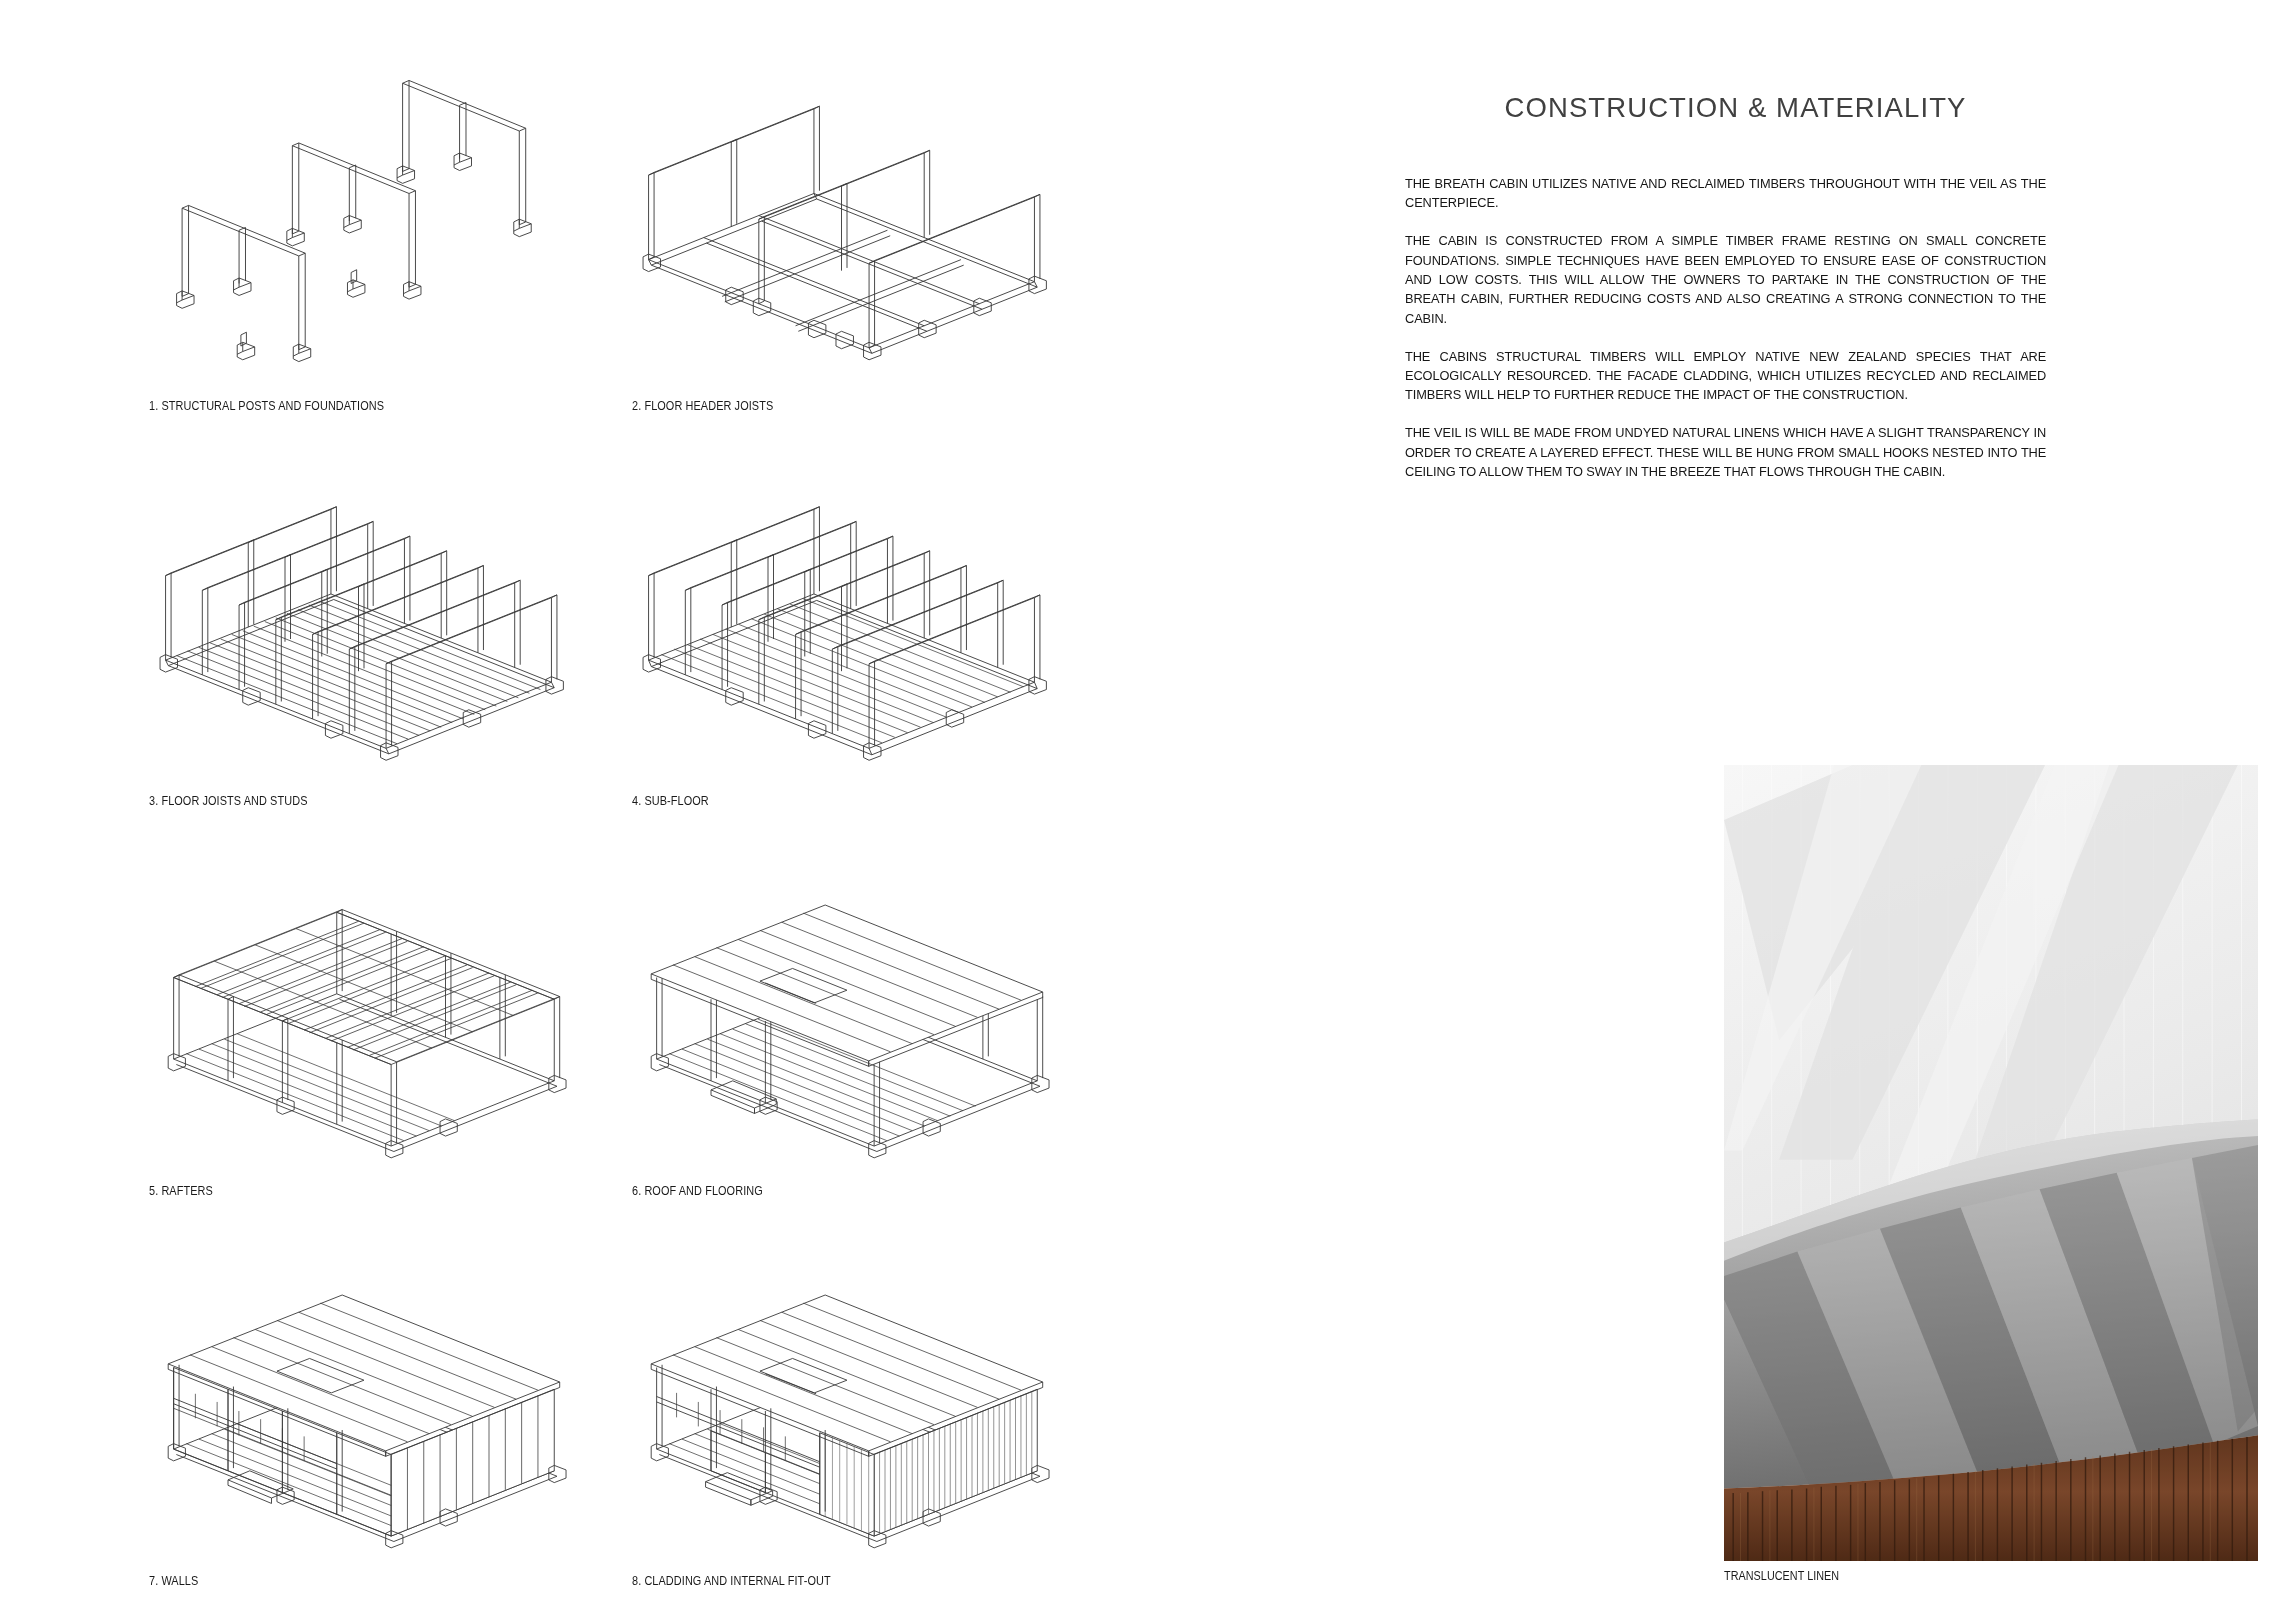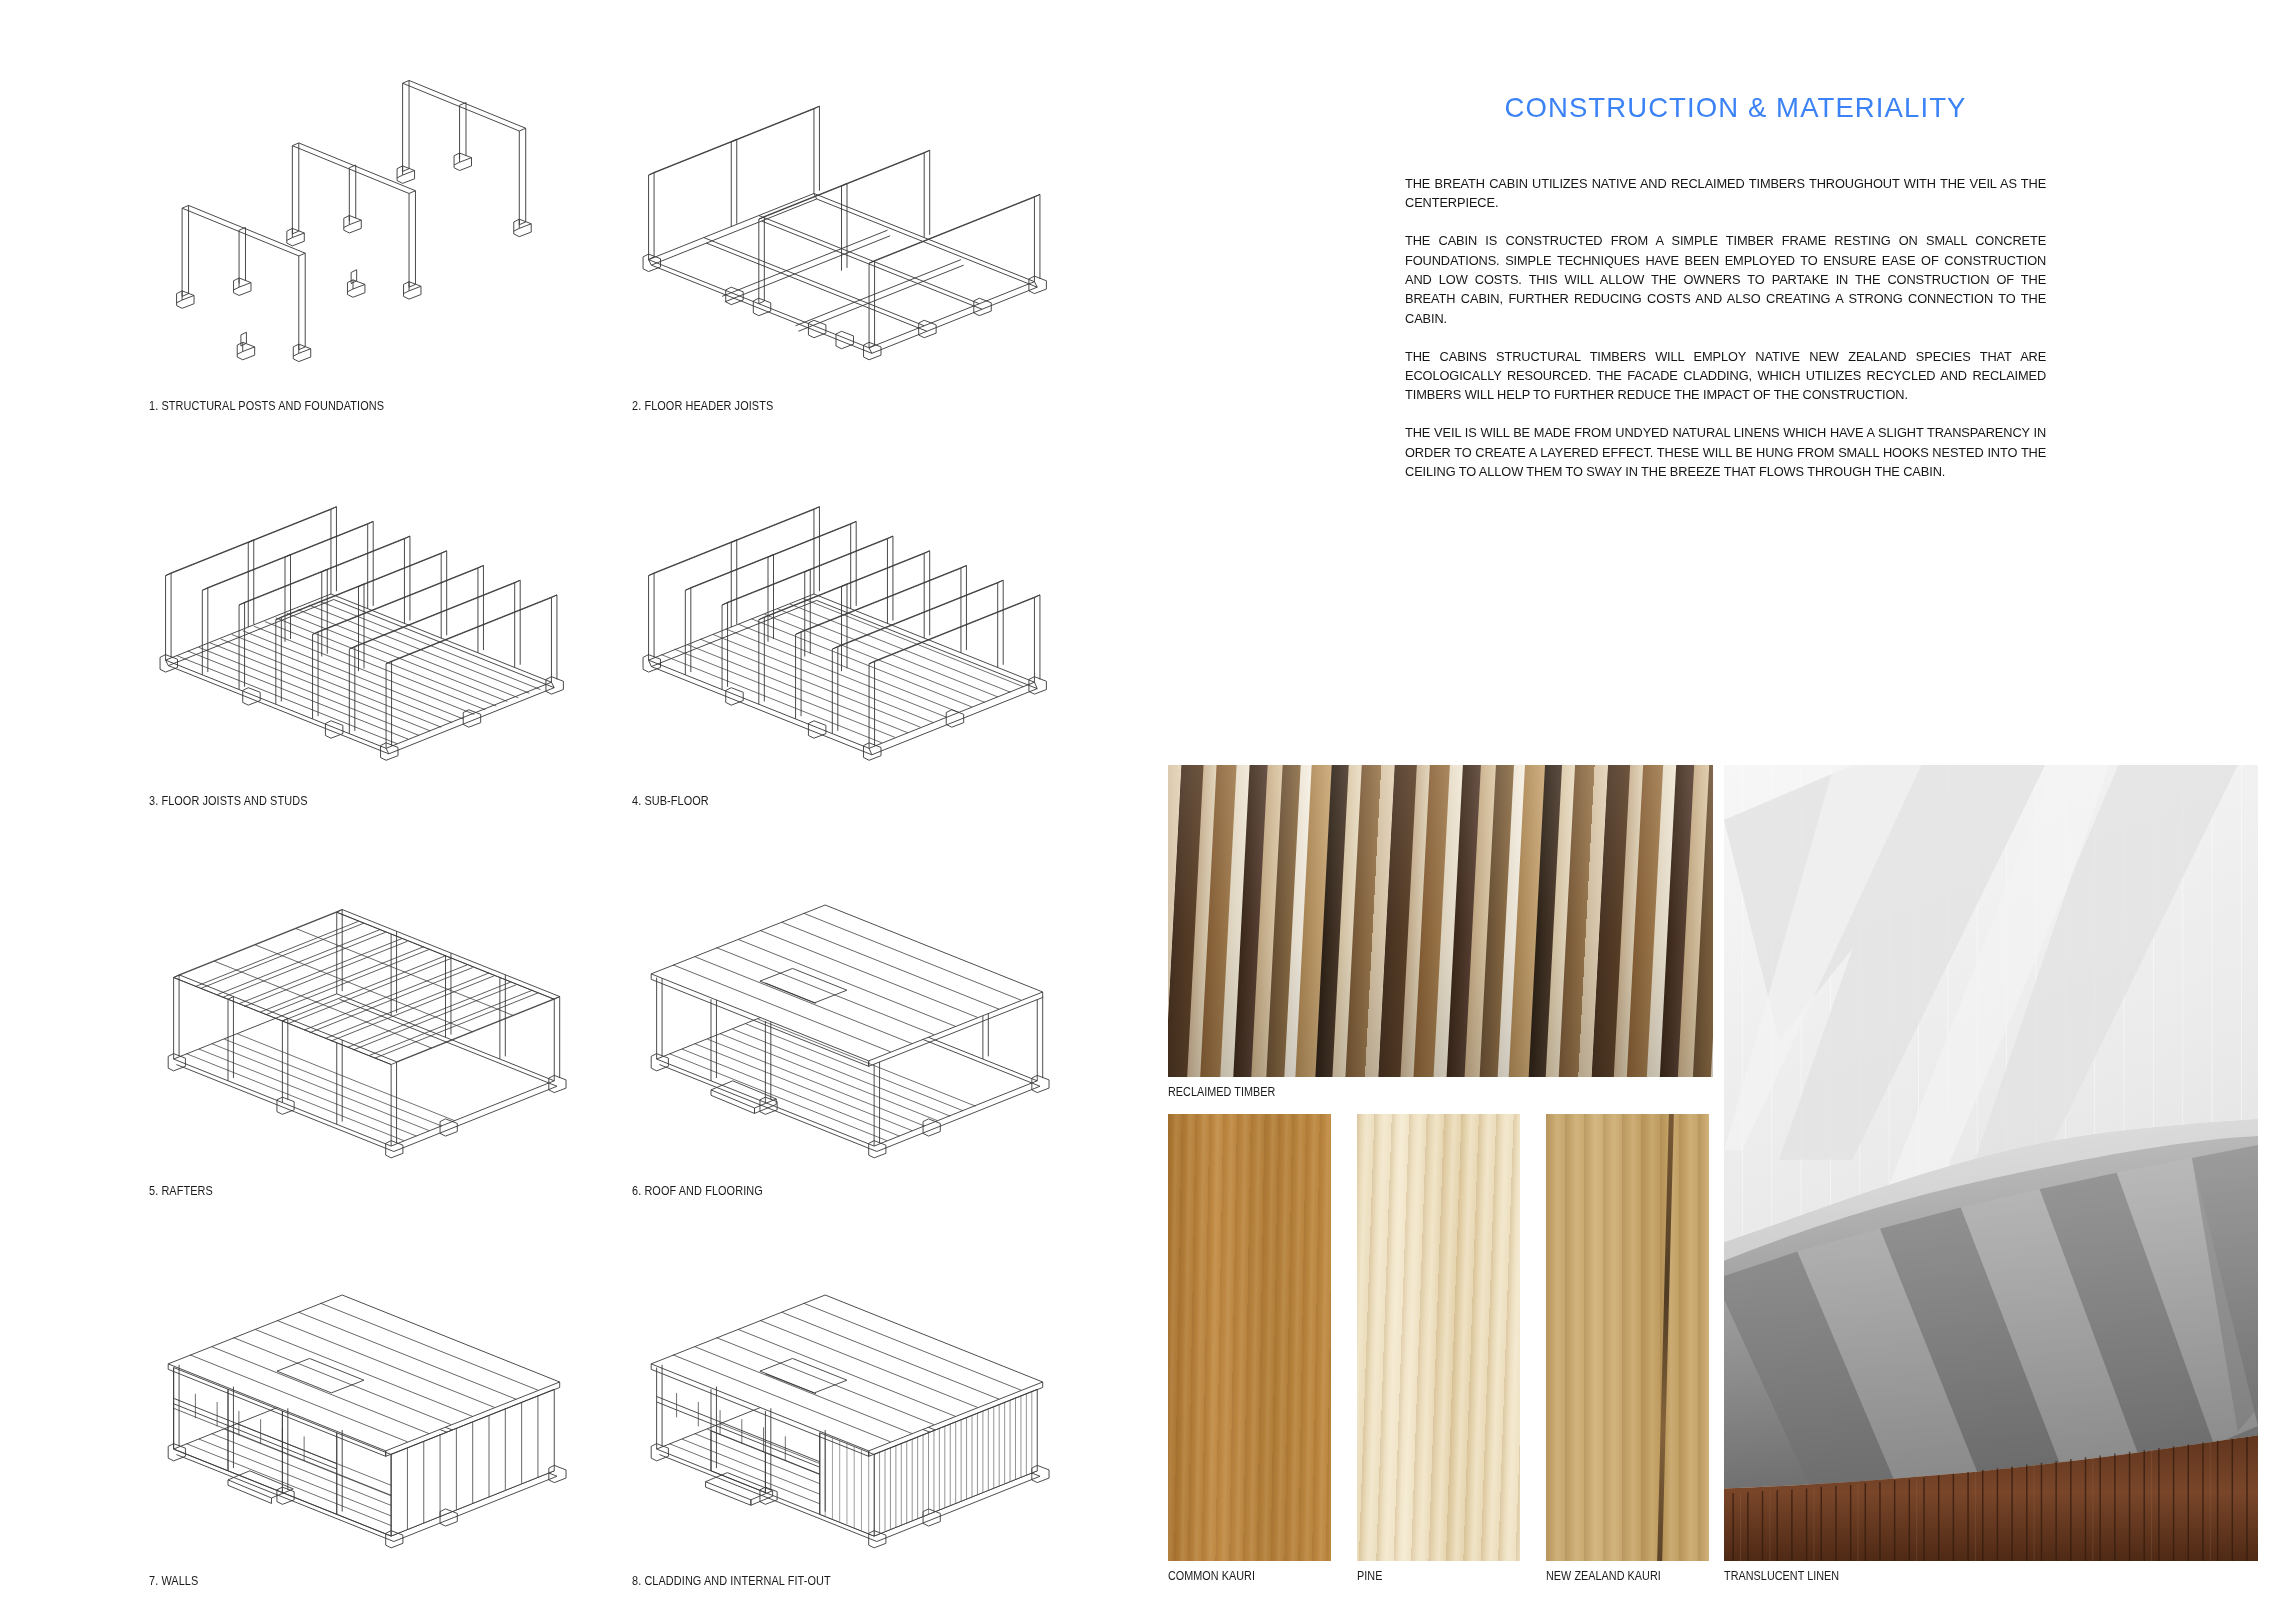--- a/index.html
+++ b/index.html
@@ -37,21 +37,21 @@
     transform:scaleX(.88); transform-origin:left center;
     white-space:nowrap; color:#1a1a1a;
   }
 
   
   #text-panel{
     position:absolute; left:1405px; top:92px; width:661px;
   }
   #board-title{
     font-size:27.5px; font-weight:400; letter-spacing:1.1px;
-    text-align:center; color:#3b82f6; margin:0 0 50px 0;
+    text-align:center; color:#404040; margin:0 0 50px 0;
     font-stretch:condensed;
   }
   .body-para{
     font-size:13.2px; line-height:1.47;
     text-align:justify; text-align-last:left;
     letter-spacing:-0.1px; color:#161616;
     margin:0 0 18.4px 0;
     transform:scaleX(.97); transform-origin:left top;
   }
   .body-para:last-child{ margin-bottom:0; }
@@ -830,43 +830,20 @@
 <div id="text-panel">
   <h1 id="board-title">CONSTRUCTION &amp; MATERIALITY</h1>
   <p class="body-para">THE BREATH CABIN UTILIZES NATIVE AND RECLAIMED TIMBERS THROUGHOUT WITH THE VEIL AS THE CENTERPIECE.</p>
   <p class="body-para">THE CABIN IS CONSTRUCTED FROM A SIMPLE TIMBER FRAME RESTING ON SMALL CONCRETE FOUNDATIONS. SIMPLE TECHNIQUES HAVE BEEN EMPLOYED TO ENSURE EASE OF CONSTRUCTION AND LOW COSTS. THIS WILL ALLOW THE OWNERS TO PARTAKE IN THE CONSTRUCTION OF THE BREATH CABIN, FURTHER REDUCING COSTS AND ALSO CREATING A STRONG CONNECTION TO THE CABIN.</p>
   <p class="body-para">THE CABINS STRUCTURAL TIMBERS WILL EMPLOY NATIVE NEW ZEALAND SPECIES THAT ARE ECOLOGICALLY RESOURCED. THE FACADE CLADDING, WHICH UTILIZES RECYCLED AND RECLAIMED TIMBERS WILL HELP TO FURTHER REDUCE THE IMPACT OF THE CONSTRUCTION.</p>
   <p class="body-para">THE VEIL IS WILL BE MADE FROM UNDYED NATURAL LINENS WHICH HAVE A SLIGHT TRANSPARENCY IN ORDER TO CREATE A LAYERED EFFECT. THESE WILL BE HUNG FROM SMALL HOOKS NESTED INTO THE CEILING TO ALLOW THEM TO SWAY IN THE BREEZE THAT FLOWS THROUGH THE CABIN.</p>
 </div>
 
 <div id="material-board">
 
-  <div class="mat-col-left">
-
-    <div class="mat-block" id="reclaimed-block">
-      <div class="mat-img" id="reclaimed-img"></div>
-    </div>
-    <div class="mat-label" id="reclaimed-label">RECLAIMED TIMBER</div>
-
-    <div class="mat-block" id="swatch-row">
-      <div class="swatch" id="swatch-0">
-        <div class="swatch-inner"></div>
-      </div>
-      <div class="swatch" id="swatch-1">
-        <div class="swatch-inner"></div>
-      </div>
-      <div class="swatch" id="swatch-2">
-        <div class="swatch-inner"></div>
-      </div>
-      <div class="mat-label swatch-label" id="swatch-label-0">COMMON KAURI</div>
-      <div class="mat-label swatch-label" id="swatch-label-1">PINE</div>
-      <div class="mat-label swatch-label" id="swatch-label-2">NEW ZEALAND KAURI</div>
-    </div>
-
-  </div>
 
   <div class="mat-col-right">
     <div class="mat-block" id="linen-block">
       <div class="mat-img" id="linen-img">
         <svg viewBox="0 0 582 867" preserveAspectRatio="none">
           <defs>
             <linearGradient id="lnTop" x1="0" y1="0" x2="0.25" y2="1">
               <stop offset="0%" stop-color="#f7f7f7"></stop>
               <stop offset="55%" stop-color="#eaeaea"></stop>
               <stop offset="100%" stop-color="#dcdcdc"></stop>

